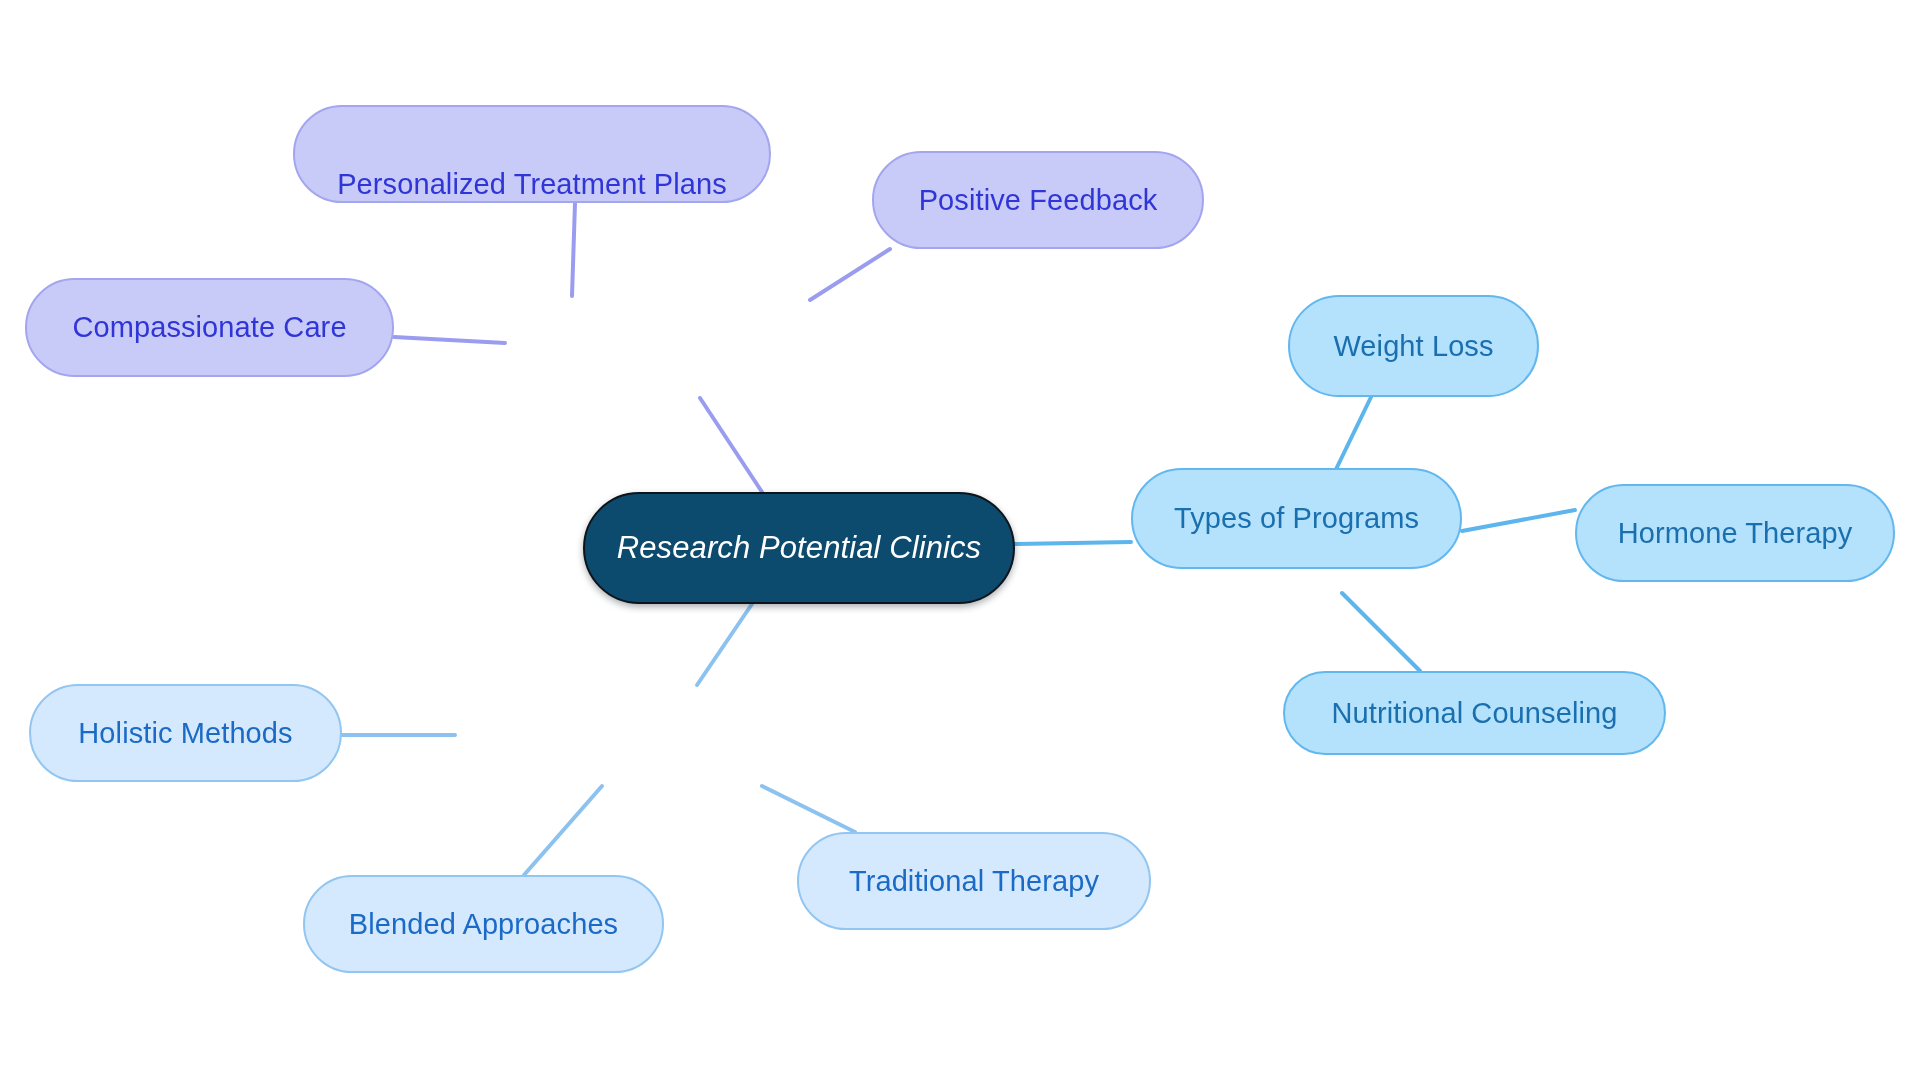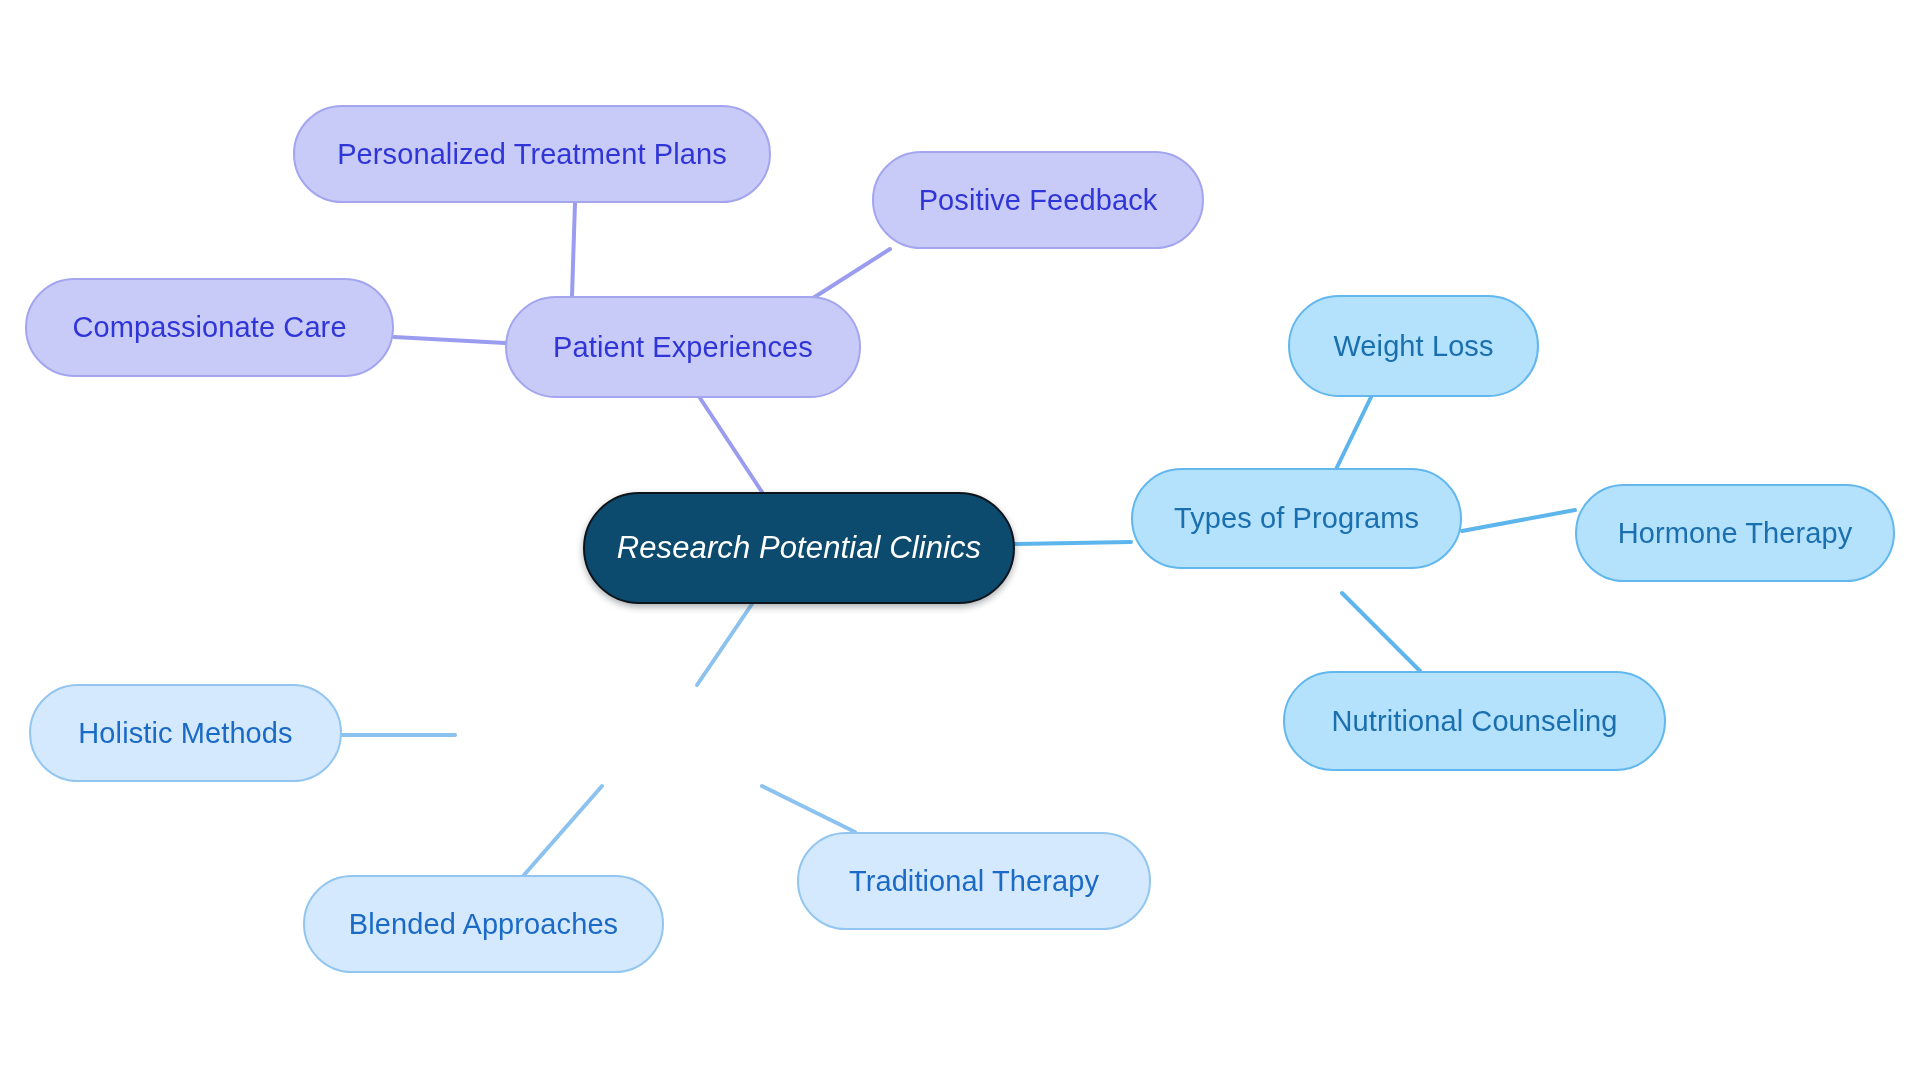--- a/index.html
+++ b/index.html
@@ -84,25 +84,22 @@
       <line x1="752" y1="604" x2="697" y2="685" stroke="#8cc2ef" stroke-width="4" stroke-linecap="round"></line>
       <line x1="455" y1="735" x2="342" y2="735" stroke="#8cc2ef" stroke-width="4" stroke-linecap="round"></line>
       <line x1="602" y1="786" x2="524" y2="875" stroke="#8cc2ef" stroke-width="4" stroke-linecap="round"></line>
       <line x1="762" y1="786" x2="855" y2="832" stroke="#8cc2ef" stroke-width="4" stroke-linecap="round"></line>
     </svg>
 
   <div class="node node-root" style="left: 583px; top: 492px; width: 432px; height: 112px;">
     <span>Research Potential Clinics</span>
   </div>
 
-  <div class="node node-purple" style="left: 505px; top: 296px; width: 356px; height: 102px;">
-    <span>Patient Experiences</span>
-  </div>
 
-  <div class="node node-purple" style="left: 293px; top: 105px; width: 478px; height: 98px;">
+  <div class="node node-purple" style="left: 293px; top: 105px; width: 478px; height: 98px; align-items: flex-end;">
     <span>Personalized Treatment Plans</span>
   </div>
 
   <div class="node node-purple" style="left: 872px; top: 151px; width: 332px; height: 98px;">
     <span>Positive Feedback</span>
   </div>
 
   <div class="node node-purple" style="left: 25px; top: 278px; width: 369px; height: 99px;">
     <span>Compassionate Care</span>
   </div>
@@ -112,21 +109,21 @@
   </div>
 
   <div class="node node-blue-mid" style="left: 1288px; top: 295px; width: 251px; height: 102px;">
     <span>Weight Loss</span>
   </div>
 
   <div class="node node-blue-mid" style="left: 1575px; top: 484px; width: 320px; height: 98px;">
     <span>Hormone Therapy</span>
   </div>
 
-  <div class="node node-blue-mid" style="left: 1283px; top: 671px; width: 383px; height: 100px;">
+  <div class="node node-blue-mid" style="left: 1283px; top: 671px; width: 383px; height: 84px;">
     <span>Nutritional Counseling</span>
   </div>
 
 
   <div class="node node-blue-light" style="left: 29px; top: 684px; width: 313px; height: 98px;">
     <span>Holistic Methods</span>
   </div>
 
   <div class="node node-blue-light" style="left: 303px; top: 875px; width: 361px; height: 98px;">
     <span>Blended Approaches</span>

